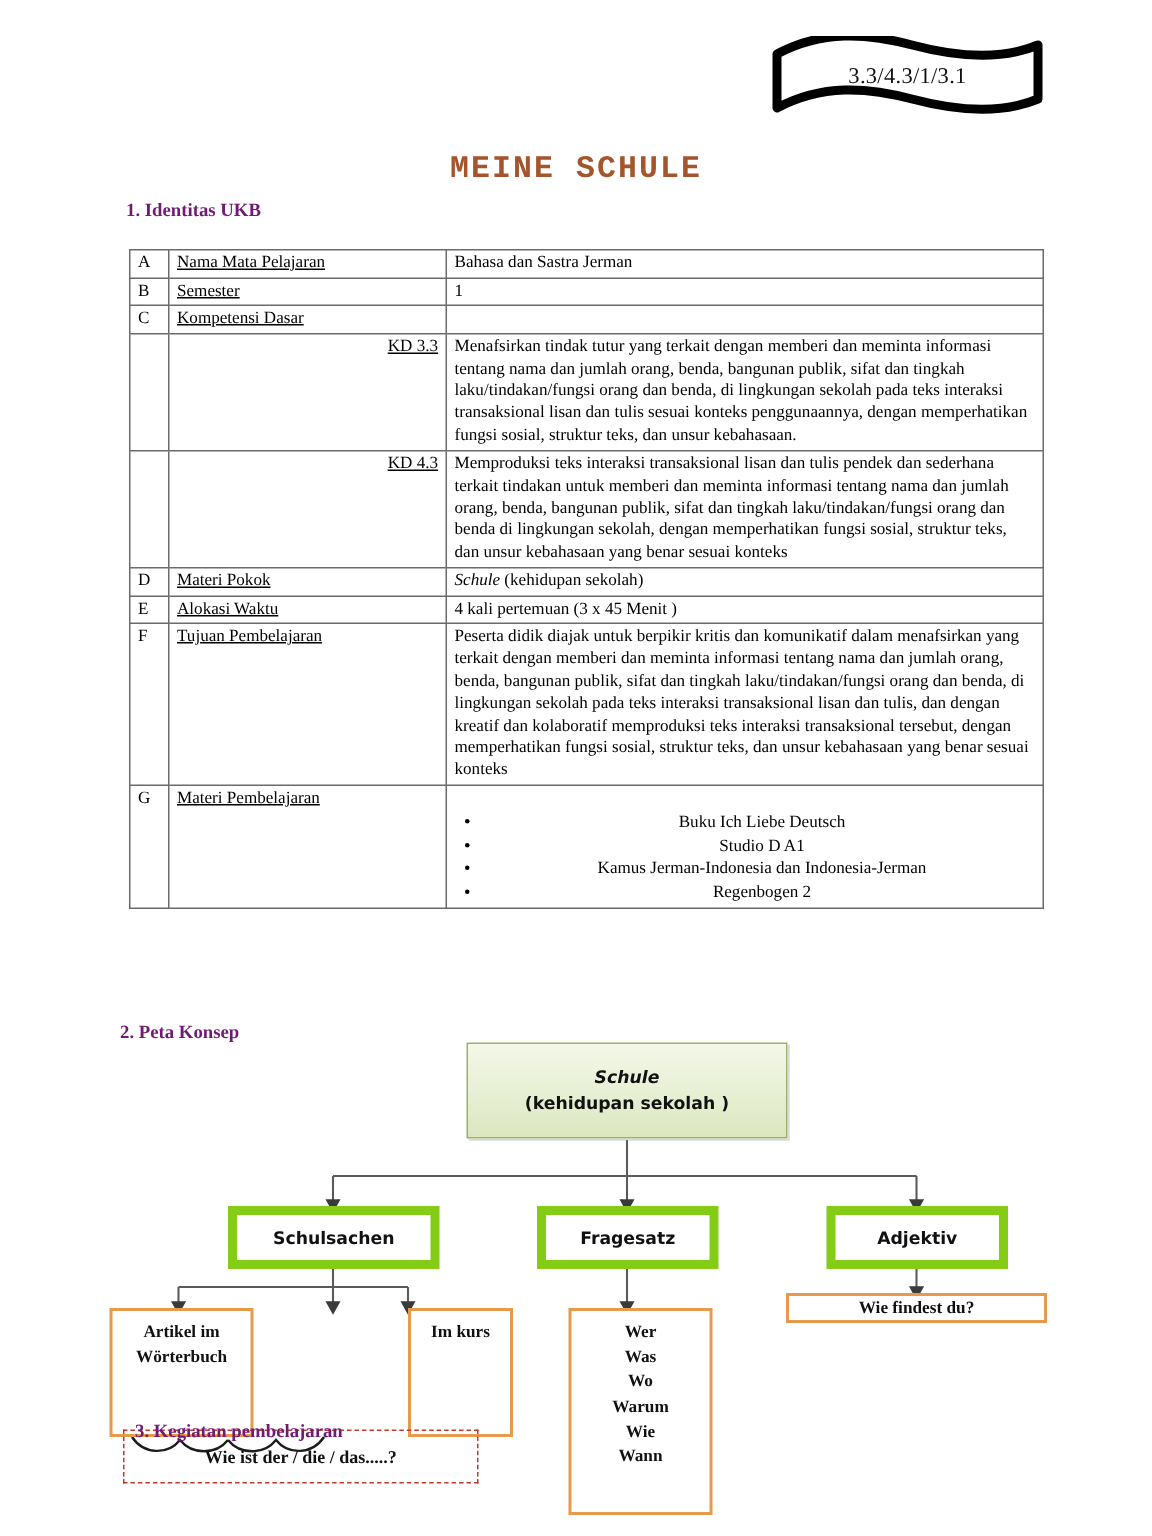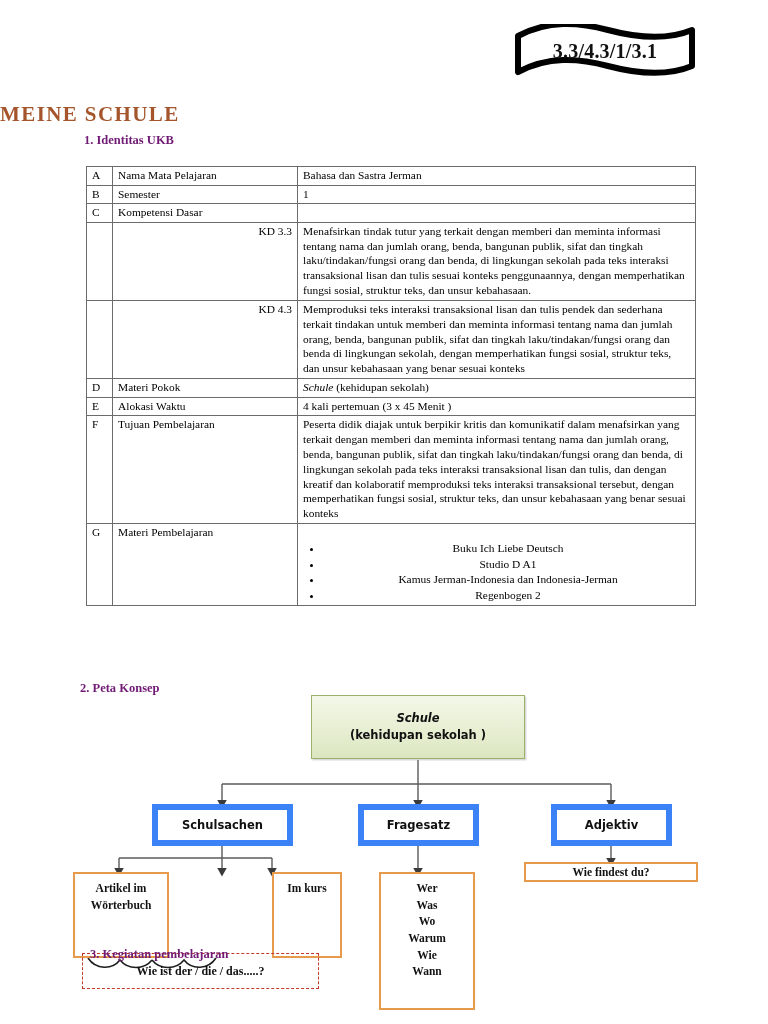--- a/index.html
+++ b/index.html
@@ -21,31 +21,32 @@
     position: absolute;
     left: 512px; top: 24px;
     width: 186px; height: 54px;
   }
   .ribbon-wrap svg { display: block; }
   .ribbon-label {
     position: absolute;
     left: 0; top: 0; width: 186px; height: 54px;
     display: flex; align-items: center; justify-content: center;
     font-family: "Liberation Serif", serif;
-    font-weight: bold;
-    font-size: 20px;
+    font-weight: normal;
+    font-size: 15px;
     color: #111;
     letter-spacing: .2px;
   }
 
   
   .doc-title {
     position: absolute;
     left: 0; top: 102px; width: 768px;
-    font-family: Liberation Serif, serif;
+    text-align: center;
+    font-family: Liberation Mono, monospace;
     font-weight: bold;
     font-size: 21px;
     letter-spacing: 1.4px;
     color: #A4552B;
   }
 
   
   .sec-head {
     position: absolute;
     font-family: "Liberation Serif", serif;
@@ -71,21 +72,21 @@
     font-size: 11.4px;
     color: #000;
     line-height: 1.28;
   }
   table.idtable td {
     border: 1px solid #6b6b6b;
     padding: 1px 5px 2px 5px;
     vertical-align: top;
   }
   .c-letter { width: 26px; text-align: left; }
-  .c-label  { width: 185px; }
+  .c-label  { width: 185px; text-decoration: underline; }
   .c-val    { }
   .kd-label { text-align: right; padding-right: 7px; }
   .idtable .thin { line-height: 1.3; }
   .idtable ul {
     margin: 0; padding: 16px 0 0 20px; list-style: disc; text-align: center;
   }
   .idtable ul li { margin: 0 0 1px 0; padding-left: 3px; }
   .ital { font-style: italic; }
 
   
@@ -113,21 +114,21 @@
     font-size: 11.5px;
     font-weight: bold;
     color: #111;
     line-height: 1.45;
   }
   .node.green .ital { font-style: italic; }
 
   
   .node.blue {
     background: #fff;
-    border: 6px solid #3b82f6;
+    border: 6px solid #84cc16;
     font-family: "DejaVu Sans", sans-serif;
     font-size: 11.5px;
     font-weight: bold;
     color: #111;
   }
   
   .node.orange {
     background: #fff;
     border: 2.5px solid #E79A4B;
     font-family: "Liberation Serif", serif;

